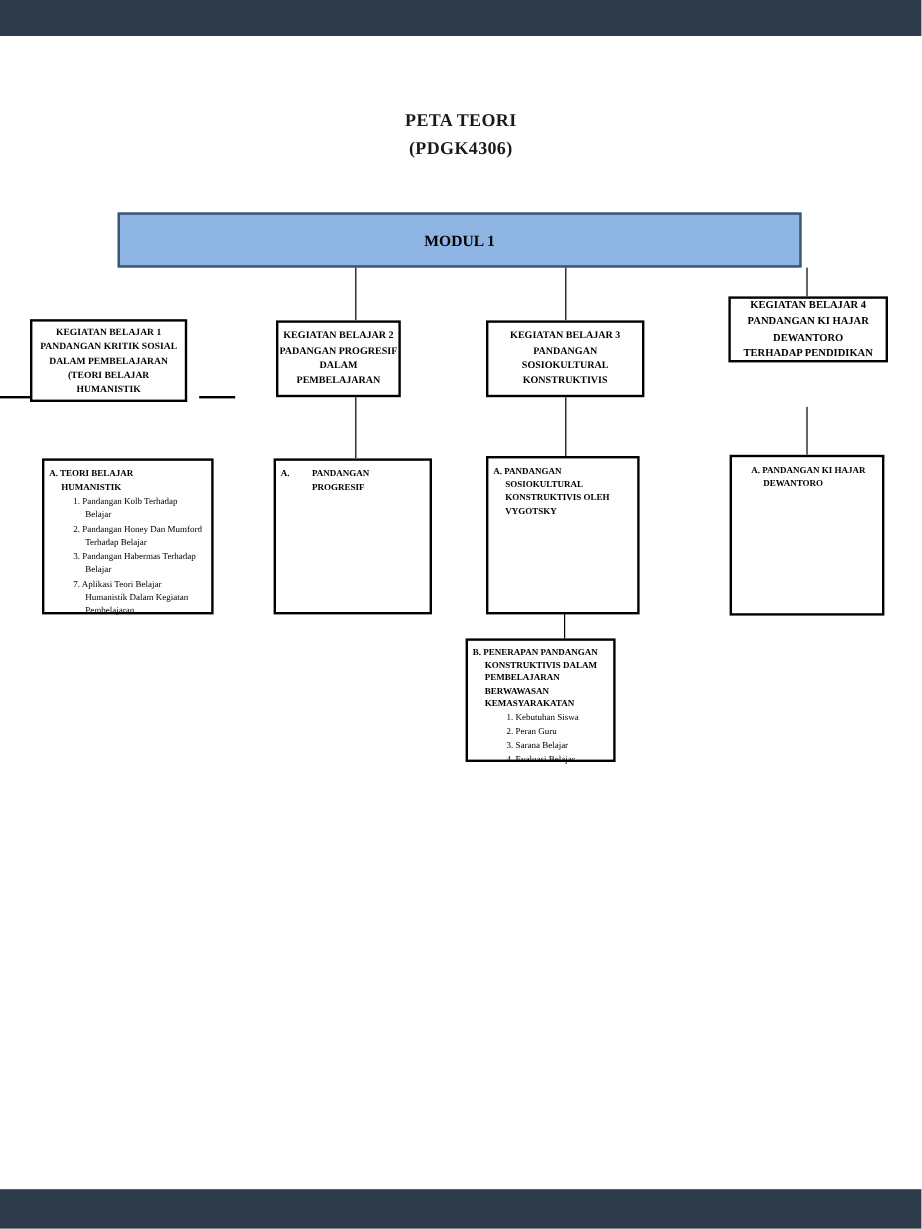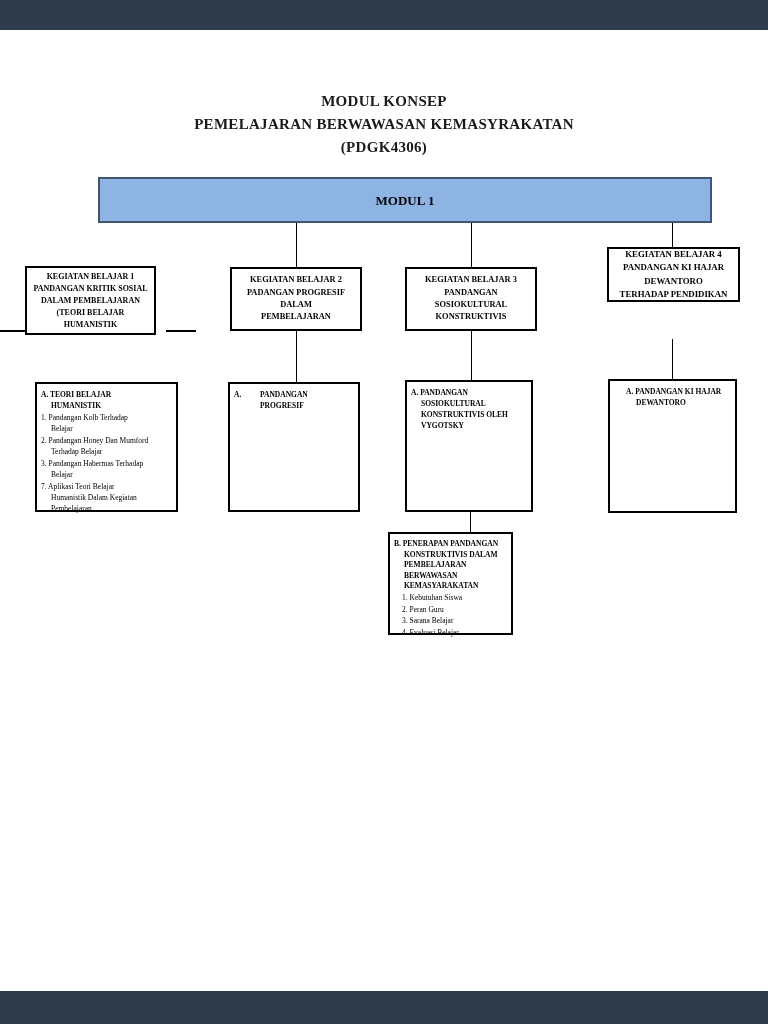--- a/index.html
+++ b/index.html
@@ -3,58 +3,57 @@
 <meta charset="utf-8">
 <style>
   html,body{margin:0;padding:0;}
   body{font-family:"Liberation Serif",serif;background:#ffffff;}
   .page{position:relative;width:768px;height:1024px;background:#ffffff;overflow:hidden;}
   .bar{position:absolute;left:0;width:768px;background:#2d3b4a;}
   .bar.top{top:0;height:30px;}
   .bar.bottom{top:991px;height:33px;}
   .title-block{position:absolute;left:0;top:90px;width:768px;text-align:center;
     font-weight:bold;font-size:15px;line-height:23px;color:#1a1a1a;letter-spacing:.3px;}
-  .modul-box{position:absolute;left:98px;top:177px;width:614px;height:46px;box-sizing:border-box;
+  .modul-box{position:absolute;left:98px;top:177px;width:570px;height:46px;box-sizing:border-box;
     background:#8DB4E2;border:2px solid #3f5673;display:flex;flex-direction:column;
     align-items:center;justify-content:center;text-align:center;font-weight:bold;
     font-size:13px;line-height:19px;color:#000;}
   .kbox{position:absolute;box-sizing:border-box;border:2px solid #000;background:#fff;
     display:flex;align-items:center;justify-content:center;text-align:center;
     font-weight:bold;font-size:8.4px;line-height:12.4px;white-space:pre-line;color:#000;}
   .kb1{left:25px;top:266px;width:131px;height:69px;font-size:8px;line-height:12px;}
-  .kb2{left:230px;top:267px;width:132px;height:64px;}
+  .kb2{left:230px;top:267px;width:104px;height:64px;}
   .kb3{left:405px;top:267px;width:132px;height:64px;}
   .kb4{left:607px;top:247px;width:133px;height:55px;font-size:8.8px;line-height:13.5px;}
   .dbox{position:absolute;box-sizing:border-box;border:2px solid #000;background:#fff;
     padding:5px 4px;font-size:7.5px;line-height:11px;color:#000;}
   .d1{left:35px;top:382px;width:143px;height:130px;}
   .d2{left:228px;top:382px;width:132px;height:130px;}
   .d3{left:405px;top:380px;width:128px;height:132px;}
   .d4{left:608px;top:379px;width:129px;height:134px;padding-left:16px;}
   .bx{left:388px;top:532px;width:125px;height:103px;line-height:10.6px;}
   .d-heading{font-weight:bold;white-space:pre-line;padding-left:10px;text-indent:-10px;}
-  .d-item{white-space:pre-line;padding-left:10px;text-indent:-10px;margin-top:1px;}
+  .d-item{white-space:pre-line;padding-left:10px;text-indent:-10px;margin-top:1px;margin-left:20px;}
   .bx .d-item{padding-left:18px;text-indent:-10px;}
   .d-ab{display:flex;font-weight:bold;}
   .d-ab .lbl{width:26px;flex:none;}
   .d-ab .txt{white-space:pre-line;}
   .vline{position:absolute;width:1.5px;background:#000;}
   .hline{position:absolute;height:1.5px;background:#000;}
 </style>
 </head>
 <body>
 
 <div class="page">
 
   <div class="bar top"></div>
   <div class="bar bottom"></div>
 
   <div class="title-block">
-    <div>MODUL KONSEP</div>
-    <div>PEMELAJARAN BERWAWASAN KEMASYRAKATAN</div>
+    <div>PETA TEORI</div>
     <div>(PDGK4306)</div>
   </div>
 
   <div class="modul-box">
     <div>MODUL 1</div>
   </div>
 
   <div class="vline" style="left:295.5px;top:223px;height:44px;"></div>
   <div class="vline" style="left:470.5px;top:223px;height:44px;"></div>
   <div class="vline" style="left:671.5px;top:223px;height:42px;"></div>

